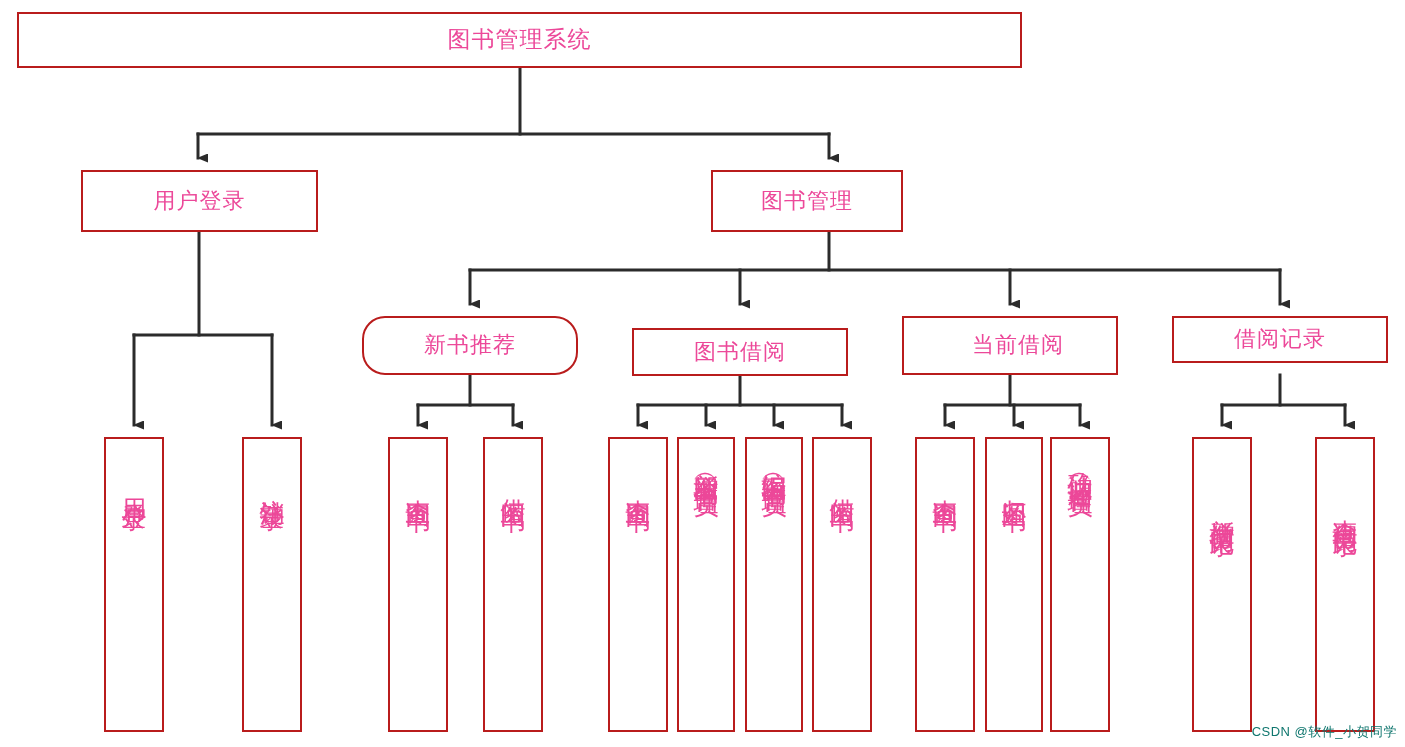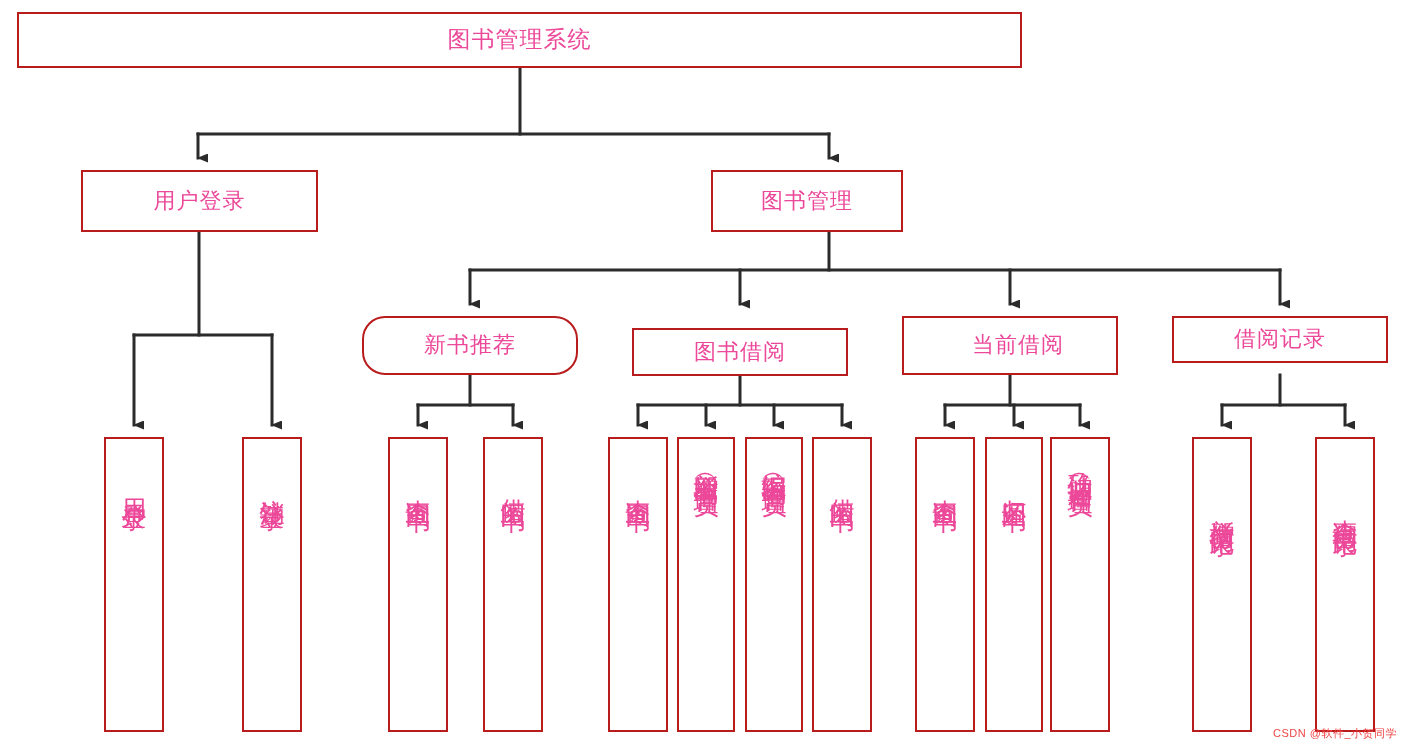--- a/index.html
+++ b/index.html
@@ -62,22 +62,22 @@
   .node.vert.mid-pad {
     padding-top: 40px;
   }
   .node.root .label {
     font-size: 23px;
   }
   #watermark {
     position: absolute;
     right: 8px;
     bottom: 6px;
-    font-size: 11px;
-    color: #ef4444;
+    font-size: 13px;
+    color: #0f766e;
     letter-spacing: 0.5px;
     white-space: nowrap;
   }
 </style>
 </head>
 <body>
 
 <div id="canvas">
 
   <svg id="edges" viewBox="0 0 1405 747">

